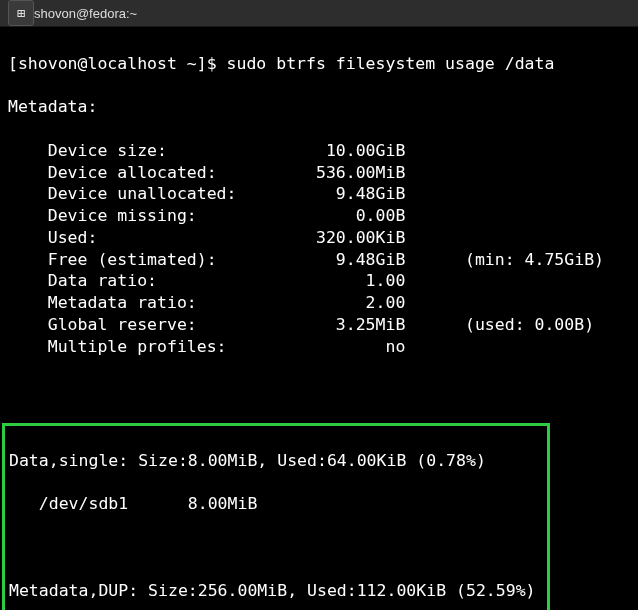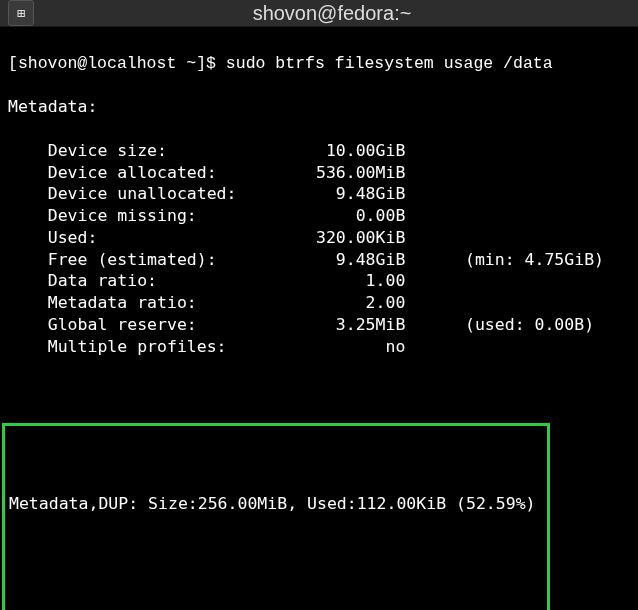--- a/index.html
+++ b/index.html
@@ -33,36 +33,36 @@
       border-radius: 3px;
       display: flex;
       align-items: center;
       justify-content: center;
       color: #ddd;
       font-size: 14px;
       cursor: pointer;
     }
     .titlebar-title {
       flex: 1;
-      text-align: center;
+      text-align: left;
       color: #ddd;
-      font-size: 20px;
+      font-size: 13px;
       font-family: sans-serif;
     }
     .terminal-content {
       flex: 1;
       background: #000;
       color: #fff;
       padding: 4px 8px;
       font-size: 16.5px;
       line-height: 1.32;
       white-space: pre;
       position: relative;
     }
-    .prompt-line { white-space: pre; font-family: Liberation Mono, monospace; }
+    .prompt-line { white-space: pre; }
     .highlighted-box {
       border: 3px solid #2ecc40;
       margin-left: -6px;
       margin-right: 80px;
       padding: 2px 4px;
       position: relative;
     }
     .aligned-row { white-space: pre; }
   </style>
 </head>
@@ -75,20 +75,22 @@
     </div>
     <div class="titlebar-title">shovon@fedora:~</div>
   </div>
 
   <div class="terminal-content">
 <div class="prompt-line">[shovon@localhost ~]$ sudo btrfs filesystem usage /data</div>
 <div>Metadata:</div>
 <div id="aligned-rows"><div class="aligned-row">    Device size:                10.00GiB</div><div class="aligned-row">    Device allocated:          536.00MiB</div><div class="aligned-row">    Device unallocated:          9.48GiB</div><div class="aligned-row">    Device missing:                0.00B</div><div class="aligned-row">    Used:                      320.00KiB</div><div class="aligned-row">    Free (estimated):            9.48GiB      (min: 4.75GiB)</div><div class="aligned-row">    Data ratio:                     1.00</div><div class="aligned-row">    Metadata ratio:                 2.00</div><div class="aligned-row">    Global reserve:              3.25MiB      (used: 0.00B)</div><div class="aligned-row">    Multiple profiles:                no</div></div>
 <div> </div>
 <div class="highlighted-box">
+<div>Data,single: Size:8.00MiB, Used:64.00KiB (0.78%)</div>
+<div>   /dev/sdb1      8.00MiB</div>
 <div> </div>
 <div>Metadata,DUP: Size:256.00MiB, Used:112.00KiB (52.59%)</div>
 
 
 
 
 
 
 
 

